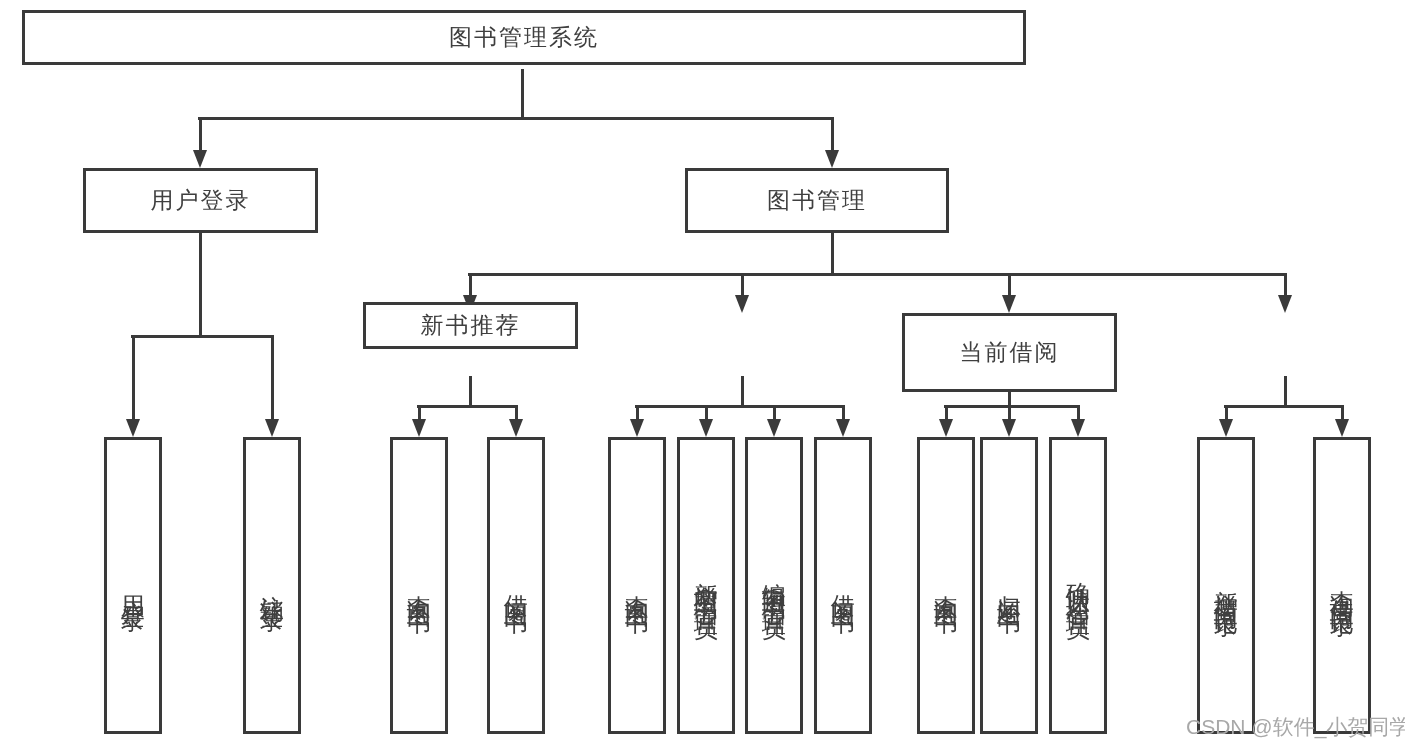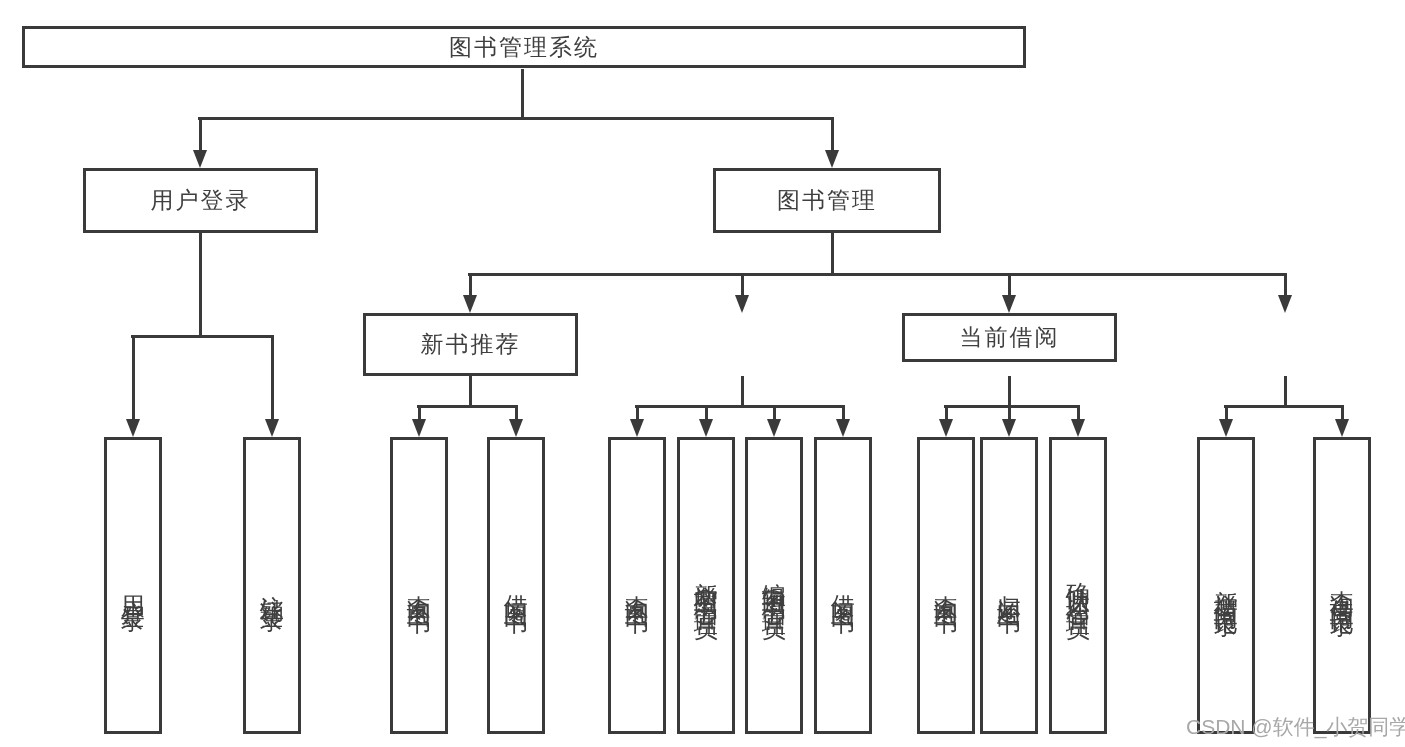--- a/index.html
+++ b/index.html
@@ -35,35 +35,35 @@
   .watermark{
     position:absolute;left:1186px;top:713px;
     font-size:21px;color:var(--watermark);z-index:3;white-space:nowrap;
   }
 </style>
 </head>
 <body>
 
 <div class="stage" id="stage">
 
-  <div class="node h" style="left:22px;top:26px;width:1004px;height:42px">
+  <div class="node h" style="left:22px;top:10px;width:1004px;height:55px">
     <span class="lbl">图书管理系统</span>
   </div>
 
   <div class="node h" style="left:83px;top:168px;width:235px;height:65px">
     <span class="lbl">用户登录</span>
   </div>
-  <div class="node h" style="left:713px;top:168px;width:228px;height:65px">
+  <div class="node h" style="left:685px;top:168px;width:264px;height:65px">
     <span class="lbl">图书管理</span>
   </div>
 
-  <div class="node h" style="left:363px;top:313px;width:215px;height:63px">
+  <div class="node h" style="left:363px;top:302px;width:215px;height:47px">
     <span class="lbl">新书推荐</span>
   </div>
-  <div class="node h" style="left:902px;top:313px;width:215px;height:49px">
+  <div class="node h" style="left:902px;top:313px;width:215px;height:79px">
     <span class="lbl">当前借阅</span>
   </div>
 
   <div class="node v" style="left:104px;top:437px;width:58px;height:297px">
     <span class="lbl">用户登录</span>
   </div>
   <div class="node v" style="left:243px;top:437px;width:58px;height:297px">
     <span class="lbl">注销登录</span>
   </div>
 

